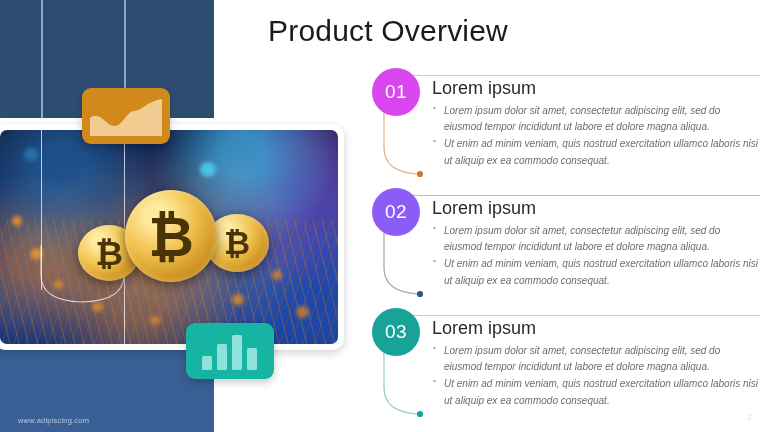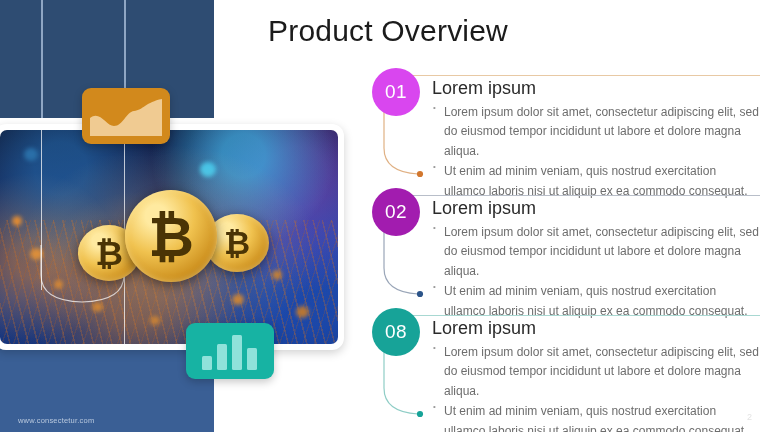--- a/index.html
+++ b/index.html
@@ -204,24 +204,25 @@
     margin: 0 0 4px 0;
   }
   .bullets {
     margin: 0;
     padding: 0;
     list-style: none;
   }
   .bullets li {
     position: relative;
     padding-left: 12px;
-    font-size: 12px;
+    font-size: 10px;
     line-height: 1.62;
     color: #6d6d6d;
     margin-bottom: 1px;
+    font-style: italic;
   }
   .bullets li:before {
     content: "\2022";
     position: absolute;
     left: 1px; top: -1px;
     color: #9a9a9a;
     font-size: 8px;
   }
 </style>
 </head>
@@ -269,21 +270,21 @@
 
   <div class="badge badge-bar">
     <svg width="60" height="38" viewBox="0 0 60 38">
       <rect x="2" y="24" width="10" height="14" rx="1.5" fill="#8fe2da"></rect>
       <rect x="17" y="12" width="10" height="26" rx="1.5" fill="#8fe2da"></rect>
       <rect x="32" y="3" width="10" height="35" rx="1.5" fill="#8fe2da"></rect>
       <rect x="47" y="16" width="10" height="22" rx="1.5" fill="#8fe2da"></rect>
     </svg>
   </div>
 
-  <div class="site-url">www.consectetur.com</div>
+  <div class="site-url">www.adipiscing.com</div>
   <div class="page-num">2</div>
 
   <div class="slide-title">Product Overview</div>
 
   <div class="block b1">
     <div class="rule" style="background:#e8c9a4"></div>
     <svg class="hook" viewBox="0 0 76 84">
       <path d="M10 0 L10 50 Q10 74 44 76" fill="none" stroke="#e0b184" stroke-width="1.2"></path>
       <circle cx="46" cy="76" r="3.1" fill="#d2772e"></circle>
     </svg>
@@ -298,40 +299,40 @@
       </ul>
     </div>
   </div>
 
   <div class="block b2">
     <div class="rule" style="background:#b8bec9"></div>
     <svg class="hook" viewBox="0 0 76 84">
       <path d="M10 0 L10 50 Q10 74 44 76" fill="none" stroke="#9aa6b8" stroke-width="1.2"></path>
       <circle cx="46" cy="76" r="3.1" fill="#2c5489"></circle>
     </svg>
-    <div class="circle" style="background:#a21caf">
+    <div class="circle" style="background:#8b5cf6">
       <span>02</span>
     </div>
     <div class="block-body">
       <div class="block-heading">Lorem ipsum</div>
       <ul class="bullets">
         <li>Lorem ipsum dolor sit amet, consectetur  adipiscing elit, sed do eiusmod tempor incididunt ut labore et dolore magna aliqua.</li>
         <li>Ut enim ad minim veniam, quis nostrud exercitation ullamco laboris nisi ut aliquip ex ea commodo consequat.</li>
       </ul>
     </div>
   </div>
 
   <div class="block b3">
     <div class="rule" style="background:#a8d8d2"></div>
     <svg class="hook" viewBox="0 0 76 84">
       <path d="M10 0 L10 50 Q10 74 44 76" fill="none" stroke="#8fcdc6" stroke-width="1.2"></path>
       <circle cx="46" cy="76" r="3.1" fill="#17a398"></circle>
     </svg>
     <div class="circle" style="background:#17a398">
-      <span>08</span>
+      <span>03</span>
     </div>
     <div class="block-body">
       <div class="block-heading">Lorem ipsum</div>
       <ul class="bullets">
         <li>Lorem ipsum dolor sit amet, consectetur  adipiscing elit, sed do eiusmod tempor incididunt ut labore et dolore magna aliqua.</li>
         <li>Ut enim ad minim veniam, quis nostrud exercitation ullamco laboris nisi ut aliquip ex ea commodo consequat.</li>
       </ul>
     </div>
   </div>
 

